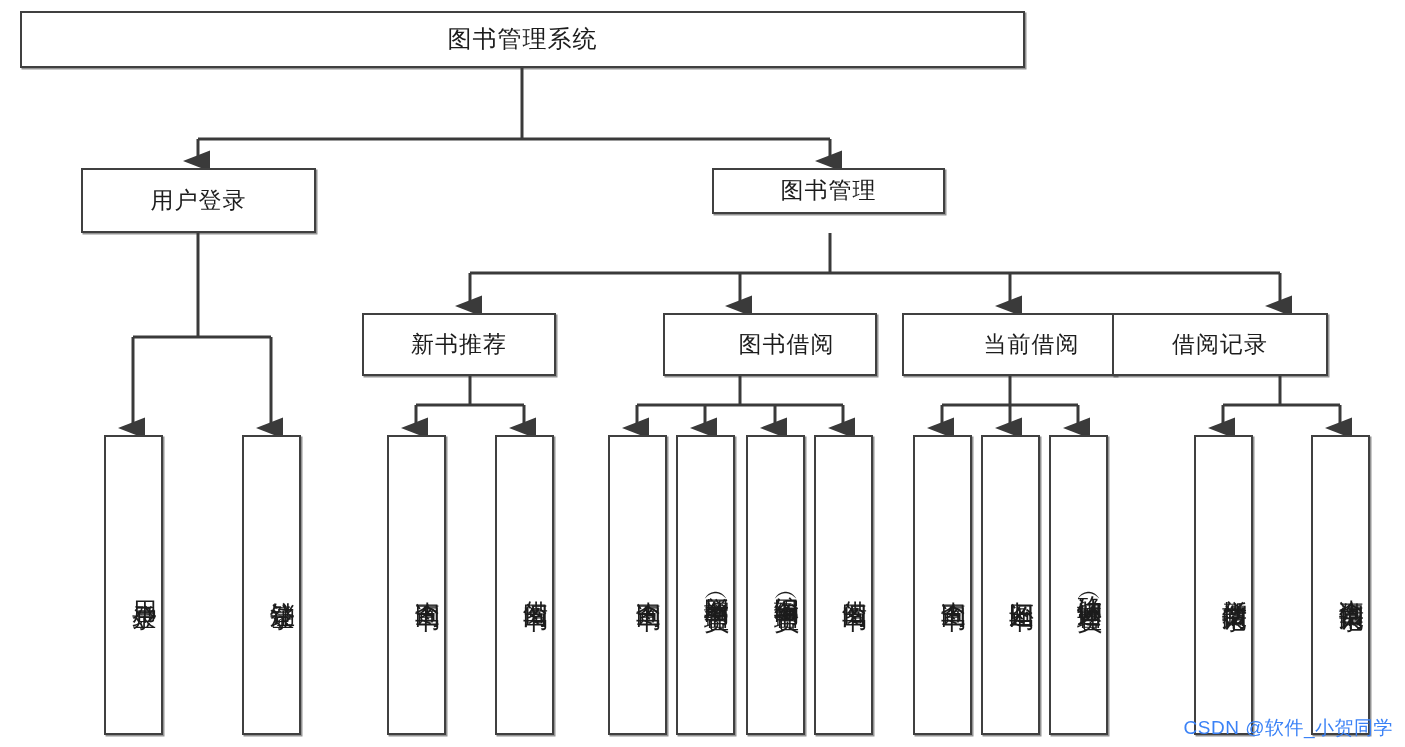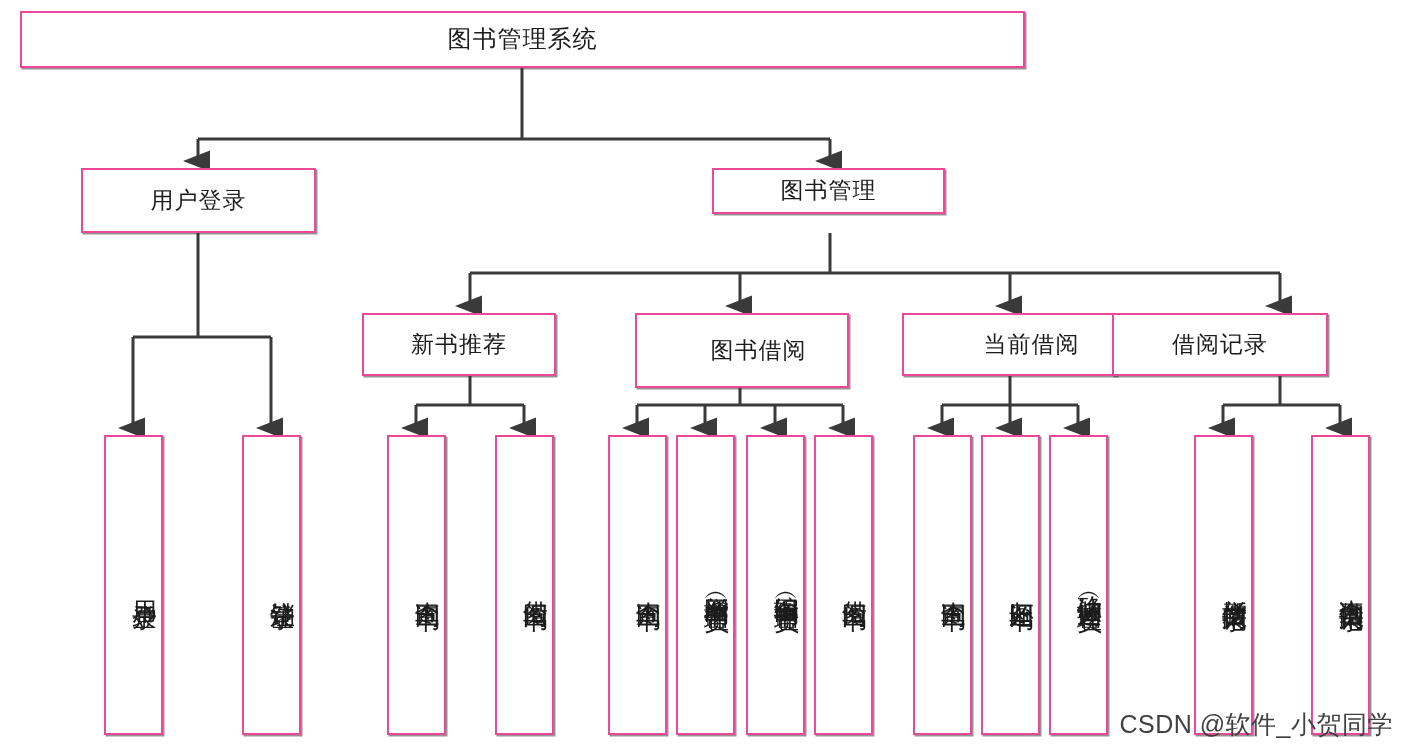--- a/index.html
+++ b/index.html
@@ -21,21 +21,21 @@
     position: absolute;
     left: 0;
     top: 0;
     width: 1405px;
     height: 747px;
     pointer-events: none;
   }
   .node {
     position: absolute;
     box-sizing: border-box;
-    border: 2px solid #ec4899;
+    border: 2px solid #404040;
     background: #ffffff;
     display: flex;
     align-items: center;
     justify-content: center;
     color: #1c1c1c;
     box-shadow: 1.5px 1.5px 0 rgba(60,60,60,0.55);
   }
   .node-h {
     font-size: 23px;
     letter-spacing: 1px;
@@ -57,22 +57,22 @@
   .node-v .label {
     writing-mode: vertical-rl;
     text-orientation: upright;
     display: block;
     text-align: center;
   }
   .watermark {
     position: absolute;
     right: 12px;
     bottom: 6px;
-    font-size: 25px;
-    color: #404040;
+    font-size: 19px;
+    color: #3b82f6;
     letter-spacing: 0.5px;
     white-space: nowrap;
     margin-top: 12px;
   }
 </style>
 </head>
 <body>
 
 <div id="canvas">
 
@@ -133,21 +133,21 @@
   <div class="node node-h" style="left:81px; top:168px; width:235px; height:65px;">
     <span class="label">用户登录</span>
   </div>
   <div class="node node-h" style="left:712px; top:168px; width:233px; height:46px;">
     <span class="label">图书管理</span>
   </div>
 
   <div class="node node-h" style="left:362px; top:313px; width:194px; height:63px;">
     <span class="label">新书推荐</span>
   </div>
-  <div class="node node-h" style="left:635px; top:313px; width:214px; height:75px;padding-left:33px;">
+  <div class="node node-h" style="left:663px; top:313px; width:214px; height:63px;padding-left:33px;">
     <span class="label">图书借阅</span>
   </div>
   <div class="node node-h" style="left:902px; top:313px; width:215px; height:63px;padding-left:44px;">
     <span class="label">当前借阅</span>
   </div>
   <div class="node node-h" style="left:1112px; top:313px; width:216px; height:63px;">
     <span class="label">借阅记录</span>
   </div>
 
   <div class="node node-v" style="left:104px; top:435px; width:59px; height:300px;">

